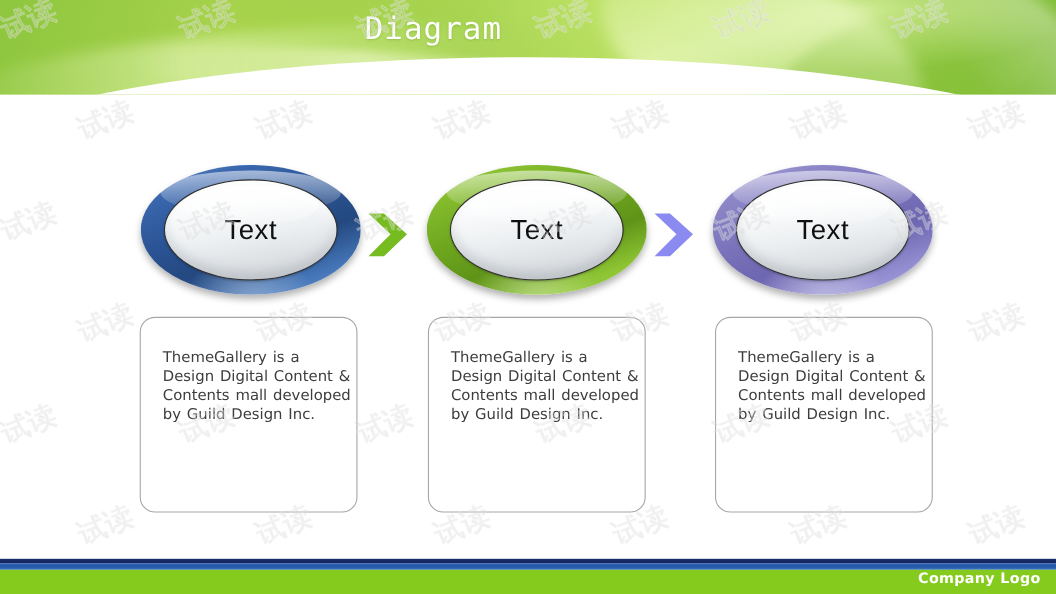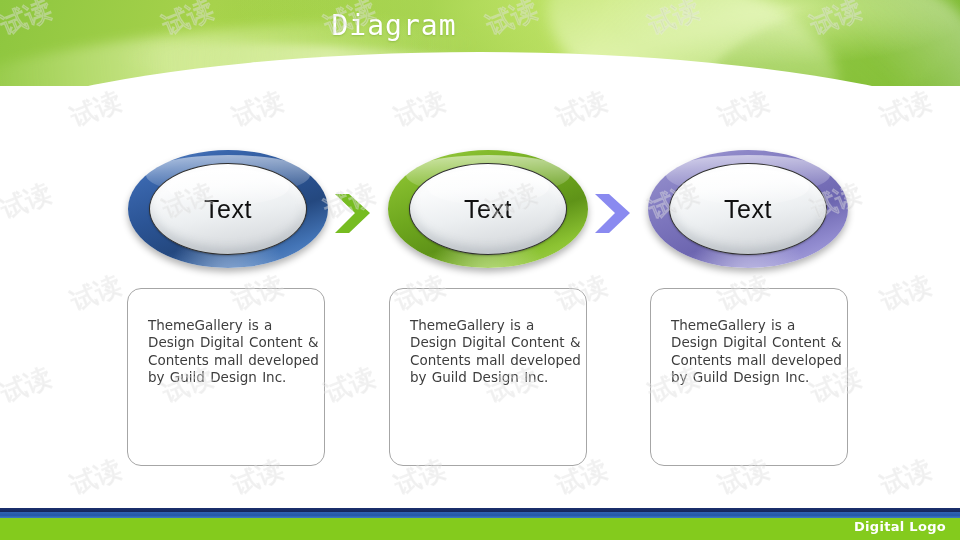--- a/index.html
+++ b/index.html
@@ -347,21 +347,21 @@
     </div>
     <div class="textbox box-3">
       <div class="box-text">ThemeGallery is a Design Digital Content &amp; Contents mall developed by Guild Design Inc.</div>
     </div>
   </div>
 
   <div class="footer">
     <div class="footer-navy"></div>
     <div class="footer-blue"></div>
     <div class="footer-green"></div>
-    <div class="footer-logo">Digital Logo</div>
+    <div class="footer-logo">Company Logo</div>
   </div>
 
   <div class="watermark-layer" id="watermark-layer">
       <span class="wm" style="left: 0px; top: 0px;">试读</span>
       <span class="wm" style="left: 162px; top: 0px;">试读</span>
       <span class="wm" style="left: 324px; top: 0px;">试读</span>
       <span class="wm" style="left: 486px; top: 0px;">试读</span>
       <span class="wm" style="left: 648px; top: 0px;">试读</span>
       <span class="wm" style="left: 810px; top: 0px;">试读</span>
       <span class="wm" style="left: 70px; top: 92px;">试读</span>

